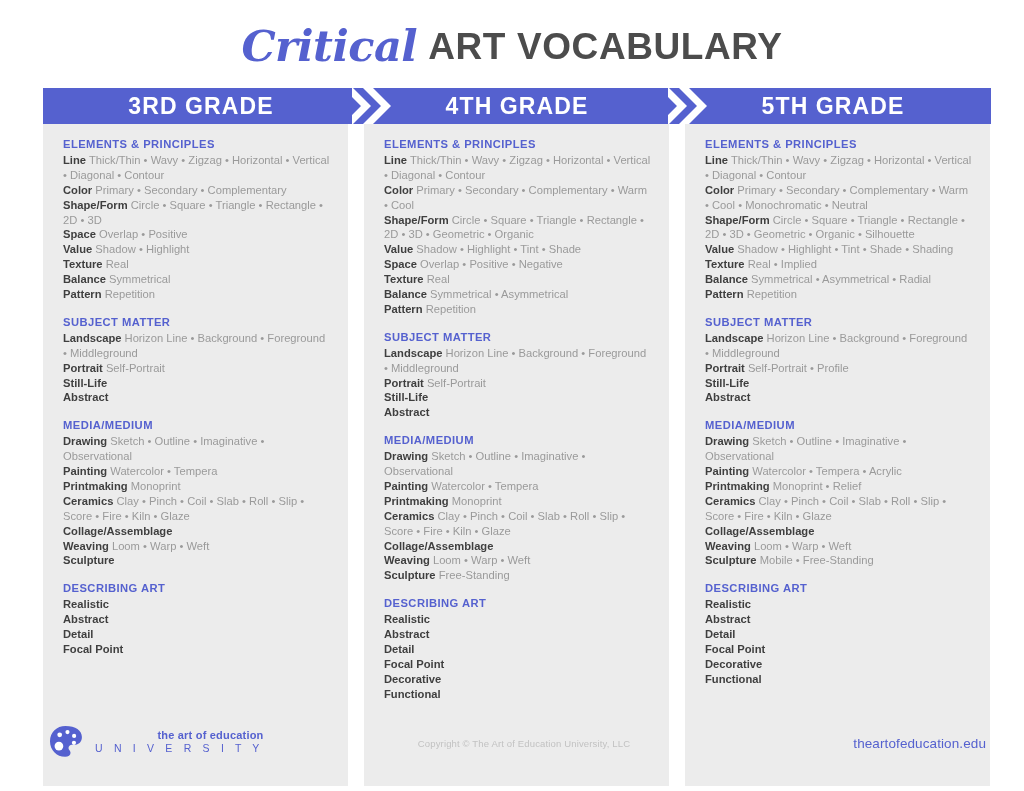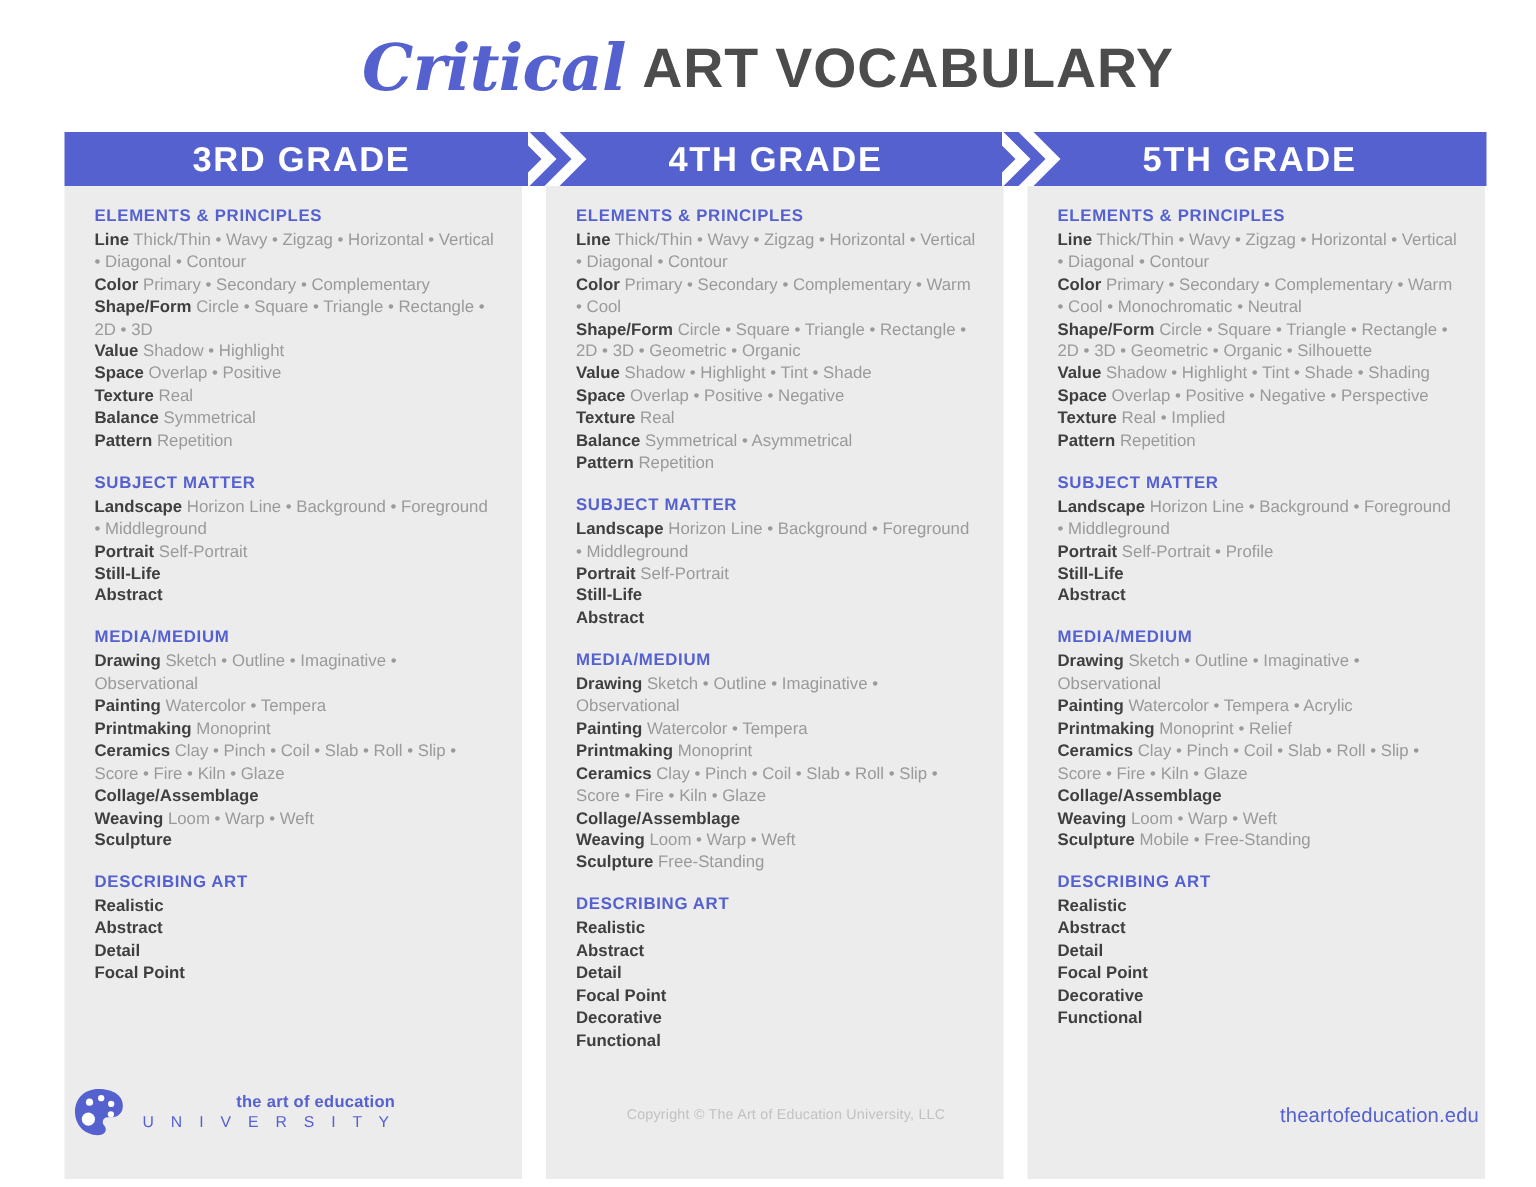--- a/index.html
+++ b/index.html
@@ -205,22 +205,22 @@
   </svg>
 </div>
 
 <div class="columns" id="columns">
     <div class="col">
       <div class="section">
         <div class="section-title">ELEMENTS &amp; PRINCIPLES</div>
         <p class="entry"><span class="term">Line</span> <span class="desc">Thick/Thin • Wavy • Zigzag • Horizontal • Vertical • Diagonal • Contour</span></p>
         <p class="entry"><span class="term">Color</span> <span class="desc">Primary • Secondary • Complementary</span></p>
         <p class="entry"><span class="term">Shape/Form</span> <span class="desc">Circle • Square • Triangle • Rectangle • 2D • 3D</span></p>
+        <p class="entry"><span class="term">Space</span> <span class="desc">Overlap • Positive</span></p>
         <p class="entry"><span class="term">Value</span> <span class="desc">Shadow • Highlight</span></p>
-        <p class="entry"><span class="term">Space</span> <span class="desc">Overlap • Positive</span></p>
         <p class="entry"><span class="term">Texture</span> <span class="desc">Real</span></p>
         <p class="entry"><span class="term">Balance</span> <span class="desc">Symmetrical</span></p>
         <p class="entry"><span class="term">Pattern</span> <span class="desc">Repetition</span></p>
       </div>
       <div class="section">
         <div class="section-title">SUBJECT MATTER</div>
         <p class="entry"><span class="term">Landscape</span> <span class="desc">Horizon Line • Background • Foreground • Middleground</span></p>
         <p class="entry"><span class="term">Portrait</span> <span class="desc">Self-Portrait</span></p>
         <p class="entry"><span class="term">Still-Life</span></p>
         <p class="entry"><span class="term">Abstract</span></p>
@@ -282,22 +282,22 @@
         <p class="entry"><span class="term">Functional</span></p>
       </div>
     </div>
     <div class="col">
       <div class="section">
         <div class="section-title">ELEMENTS &amp; PRINCIPLES</div>
         <p class="entry"><span class="term">Line</span> <span class="desc">Thick/Thin • Wavy • Zigzag • Horizontal • Vertical • Diagonal • Contour</span></p>
         <p class="entry"><span class="term">Color</span> <span class="desc">Primary • Secondary • Complementary • Warm • Cool • Monochromatic • Neutral</span></p>
         <p class="entry"><span class="term">Shape/Form</span> <span class="desc">Circle • Square • Triangle • Rectangle • 2D • 3D • Geometric • Organic • Silhouette</span></p>
         <p class="entry"><span class="term">Value</span> <span class="desc">Shadow • Highlight • Tint • Shade • Shading</span></p>
-        <p class="entry"><span class="term">Space</span> <span class="desc">Overlap • Positive • Negative • Perspective</span></p>
         <p class="entry"><span class="term">Texture</span> <span class="desc">Real • Implied</span></p>
+        <p class="entry"><span class="term">Balance</span> <span class="desc">Symmetrical • Asymmetrical • Radial</span></p>
         <p class="entry"><span class="term">Pattern</span> <span class="desc">Repetition</span></p>
       </div>
       <div class="section">
         <div class="section-title">SUBJECT MATTER</div>
         <p class="entry"><span class="term">Landscape</span> <span class="desc">Horizon Line • Background • Foreground • Middleground</span></p>
         <p class="entry"><span class="term">Portrait</span> <span class="desc">Self-Portrait • Profile</span></p>
         <p class="entry"><span class="term">Still-Life</span></p>
         <p class="entry"><span class="term">Abstract</span></p>
       </div>
       <div class="section">

